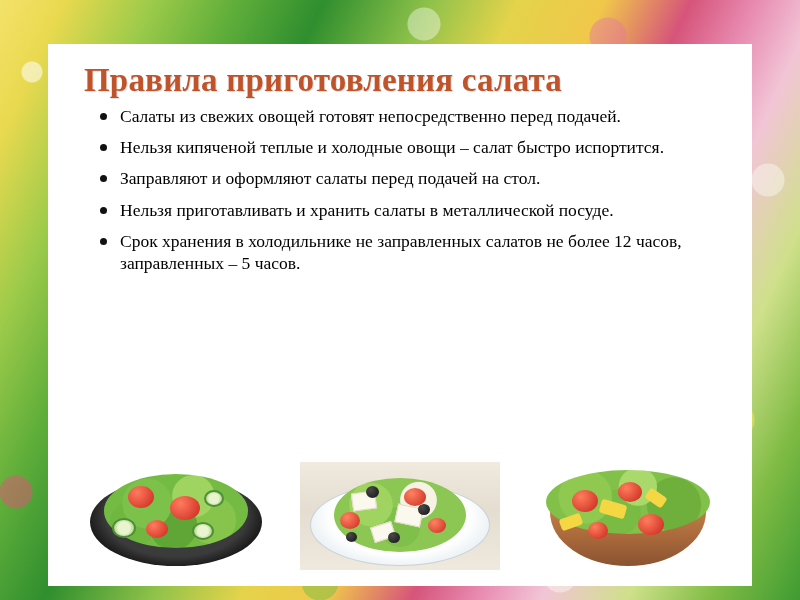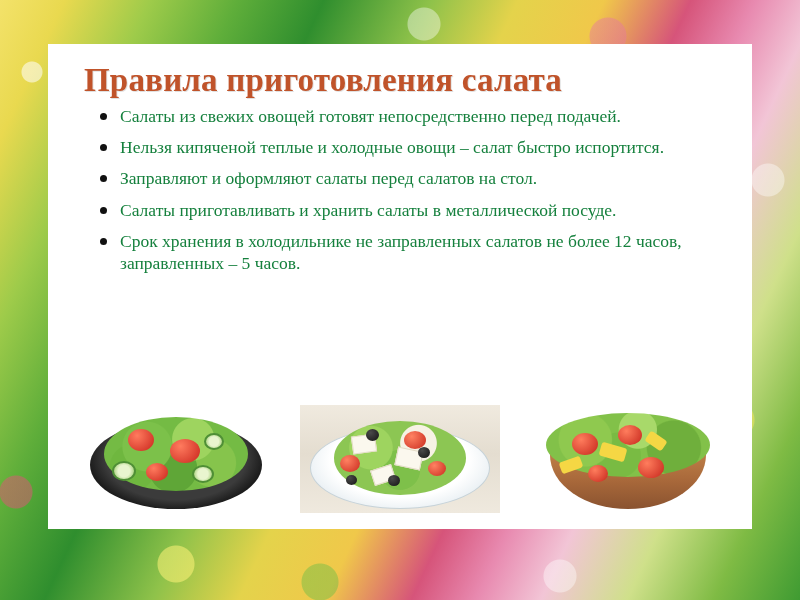--- a/index.html
+++ b/index.html
@@ -40,21 +40,21 @@
       radial-gradient(circle at 70% 96%, rgba(255,255,255,0.4) 0 16px, rgba(255,255,255,0) 17px),
       radial-gradient(circle at 40% 97%, rgba(120,190,70,0.5) 0 18px, rgba(120,190,70,0) 19px);
     pointer-events: none;
   }
 
   .content-card {
     position: absolute;
     left: 48px;
     top: 44px;
     width: 704px;
-    height: 485px;
+    height: 542px;
     background: #ffffff;
     box-sizing: border-box;
     padding: 18px 26px 10px 26px;
     z-index: 2;
   }
 
   .title {
     margin: 0 0 6px 10px;
     font-family: "Liberation Serif", serif;
     font-weight: bold;
@@ -68,21 +68,21 @@
   .bullets {
     list-style: none;
     margin: 0;
     padding: 0 6px 0 26px;
   }
   .bullets li {
     position: relative;
     font-family: "Liberation Serif", serif;
     font-size: 17.5px;
     line-height: 1.27;
-    color: #15803d;
+    color: #000000;
     margin-bottom: 9px;
     padding-left: 20px;
   }
   .bullets li::before {
     content: "";
     position: absolute;
     left: 0;
     top: 8px;
     width: 7px;
     height: 7px;
@@ -228,22 +228,22 @@
 
 <div class="slide">
 
   <div class="content-card">
 
     <h1 class="title">Правила приготовления салата</h1>
 
     <ul class="bullets">
       <li>Салаты из свежих овощей готовят непосредственно перед подачей.</li>
       <li>Нельзя кипяченой теплые и холодные овощи – салат быстро испортится.</li>
-      <li>Заправляют и оформляют салаты перед салатов на стол.</li>
-      <li>Салаты приготавливать и хранить салаты в металлической  посуде.</li>
+      <li>Заправляют и оформляют салаты перед подачей на стол.</li>
+      <li>Нельзя приготавливать и хранить салаты в металлической  посуде.</li>
       <li>Срок хранения в холодильнике не заправленных салатов не более 12 часов, заправленных – 5 часов.</li>
     </ul>
 
     <div class="photo-row">
 
       <div class="photo salad-1">
         <div class="plate"></div>
         <div class="greens"></div>
         <div class="tom t1"></div>
         <div class="tom t2"></div>

